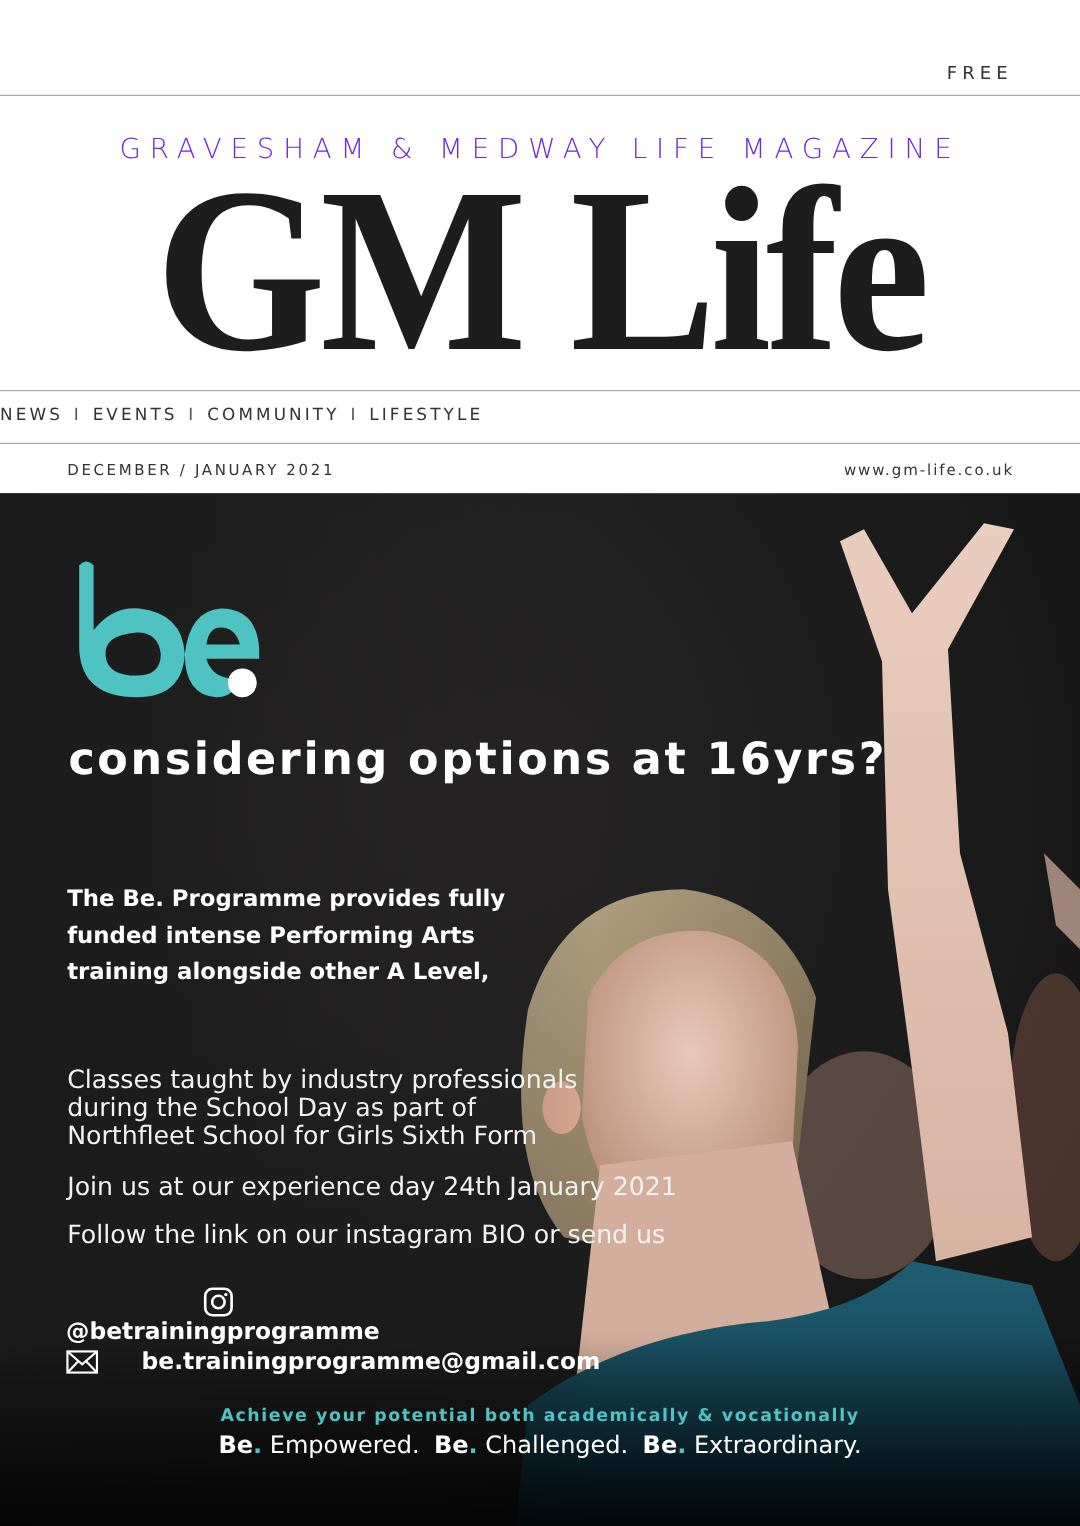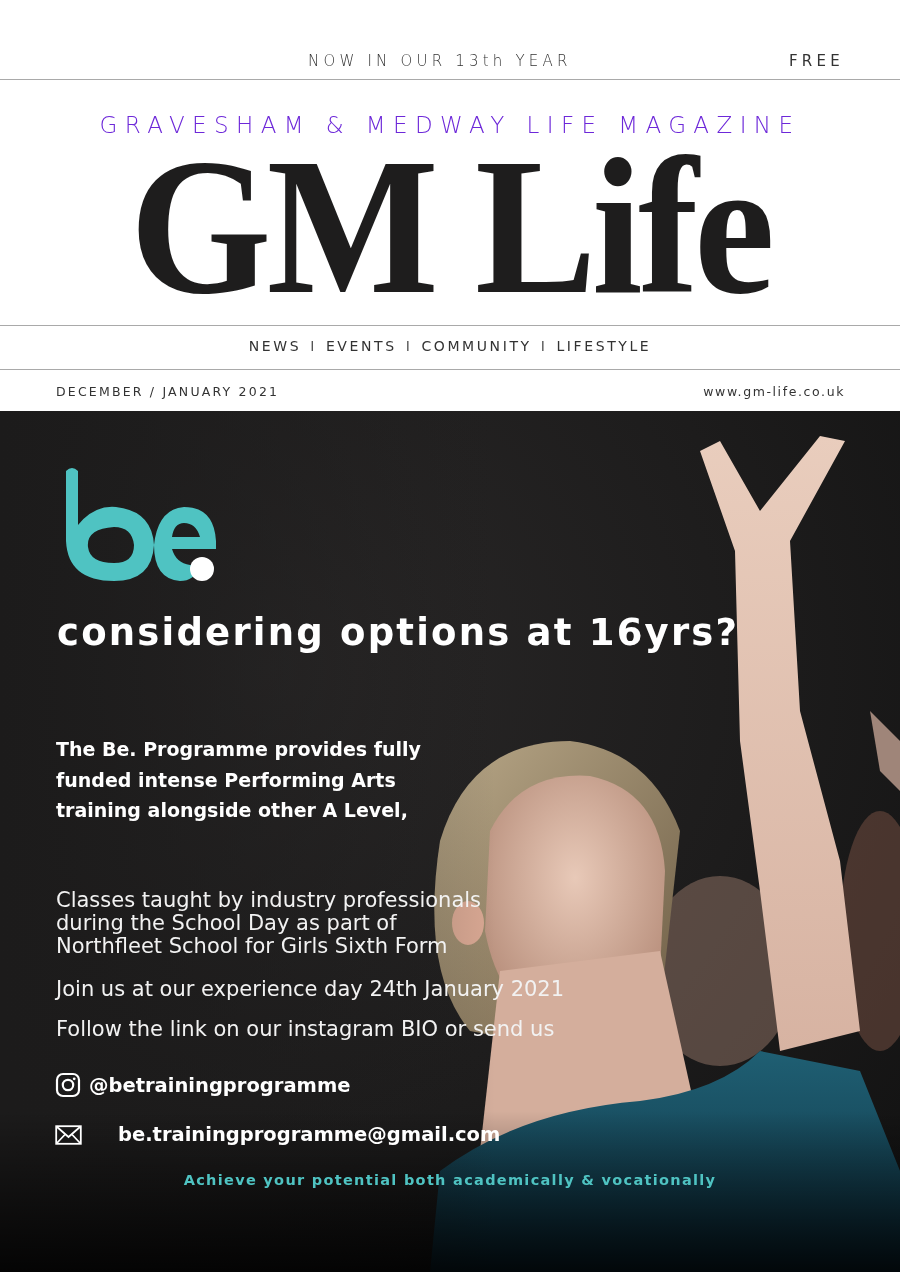--- a/index.html
+++ b/index.html
@@ -6,21 +6,21 @@
   body { width:900px; height:1272px; overflow:hidden; background:#fff; position:relative; font-family:"Liberation Sans", sans-serif; }
   .abs { position:absolute; }
 
   
   .topline { top:50px; left:0; width:900px; height:22px; }
   .topline .center { position:absolute; left:308px; top:2px; font-size:15px; letter-spacing:4.2px; color:#333; font-family:"DejaVu Sans", sans-serif; font-weight:300; }
   .topline .free { position:absolute; left:789px; top:2px; font-size:15px; letter-spacing:4.2px; color:#333; font-family:"DejaVu Sans", sans-serif; }
   .rule { left:0; width:900px; height:1px; background:#a9a9a9; }
   .subtitle { top:112px; left:0; width:900px; text-align:center; font-size:23px; letter-spacing:7.4px; color:#6d28d9; font-family:"DejaVu Sans", sans-serif; font-weight:300; }
   .brand { top:128px; left:0; width:900px; text-align:center; font-family:"Liberation Serif", serif; font-weight:bold; font-size:196px; line-height:196px; color:#1e1d1d; letter-spacing:-5px; transform:scaleX(0.93); transform-origin:center; }
-  .nav { top:338px; left:0; width:900px; text-align:center; font-size:14px; letter-spacing:2.6px; color:#333; font-family:"DejaVu Sans", sans-serif; }
+  .nav { top:338px; left:0; width:900px; font-size:14px; letter-spacing:2.6px; color:#333; font-family:"DejaVu Sans", sans-serif; }
   .nav span.sep { margin:0 9px; color:#555; }
   .issue { top:384px; left:56px; font-size:12.5px; letter-spacing:2.2px; color:#333; font-family:"DejaVu Sans", sans-serif; }
   .url { top:384px; right:55px; font-size:12.5px; letter-spacing:1.6px; color:#333; font-family:"DejaVu Sans", sans-serif; }
 
   
   .ad { top:411px; left:0; width:900px; height:861px; overflow:hidden;
         background: radial-gradient(ellipse at 30% 30%, #2a2828 0%, #1d1c1c 55%, #111 100%); }
   .photo-layer { position:absolute; inset:0; }
 
   .logo { position:absolute; left:54px; top:54px; width:165px; height:118px; }
@@ -34,21 +34,20 @@
   .tagline { position:absolute; left:0; width:900px; top:761px; text-align:center; color:#4fc3c2; font-family:"DejaVu Sans", sans-serif; font-weight:bold; font-size:14.5px; letter-spacing:1.3px; }
   .motto { position:absolute; left:0; width:900px; top:781px; text-align:center; color:#fff; font-family:"DejaVu Sans", sans-serif; font-size:20px; }
   .motto b { font-weight:bold; }
   .motto .dot { color:#4fc3c2; font-weight:bold; }
   .motto .gap { display:inline-block; width:12px; }
 </style>
 </head>
 <body>
 
 <div class="abs topline">
-  <span class="center">NOW IN OUR 13th YEAR</span>
   <span class="free">FREE</span>
 </div>
 <div class="abs rule" style="top:79px;"></div>
 
 <div class="abs subtitle">GRAVESHAM &amp; MEDWAY LIFE MAGAZINE</div>
 <div class="abs brand">GM Life</div>
 
 <div class="abs rule" style="top:325px;"></div>
 <div class="abs nav">
   <span>NEWS</span><span class="sep">I</span><span>EVENTS</span><span class="sep">I</span><span>COMMUNITY</span><span class="sep">I</span><span>LIFESTYLE</span>
@@ -129,33 +128,36 @@
     <div>during the School Day as part of</div>
     <div>Northfleet School for Girls Sixth Form</div>
   </div>
 
   <div class="body-p" style="top:567px;">Join us at our experience day 24th January 2021</div>
 
   <div class="body-p" style="top:607px;">
     <div>Follow the link on our instagram BIO or send us</div>
   </div>
 
-  <div class="contact" style="top:661px;">
+  <div class="contact" style="top:661px;flex-direction:column;">
     <svg width="26" height="26" viewBox="0 0 26 26">
       <rect x="2" y="2" width="22" height="22" rx="6" fill="none" stroke="#fff" stroke-width="2.2"></rect>
       <circle cx="13" cy="13" r="5.2" fill="none" stroke="#fff" stroke-width="2.2"></circle>
       <circle cx="19.2" cy="6.8" r="1.4" fill="#fff"></circle>
     </svg>
     <span>@betrainingprogramme</span>
   </div>
 
   <div class="contact" style="top:712px;gap:28px;">
     <svg width="27" height="20" viewBox="0 0 27 20">
       <rect x="1.2" y="1.2" width="24.6" height="17.6" fill="none" stroke="#fff" stroke-width="1.8"></rect>
       <path d="M1.5 1.5 L13.5 12 L25.5 1.5" fill="none" stroke="#fff" stroke-width="1.8"></path>
       <path d="M1.5 18.5 L10 9.5 M25.5 18.5 L17 9.5" fill="none" stroke="#fff" stroke-width="1.8"></path>
     </svg>
     <span>be.trainingprogramme@gmail.com</span>
   </div>
 
   <div class="tagline">Achieve your potential both academically &amp; vocationally</div>
 
+  <div class="motto">
+    <b>Be</b><span class="dot">.</span> <span>Empowered.</span><span class="gap"></span><b>Be</b><span class="dot">.</span> <span>Challenged.</span><span class="gap"></span><b>Be</b><span class="dot">.</span> <span>Extraordinary.</span>
+  </div>
 </div>
 
 </body></html>

